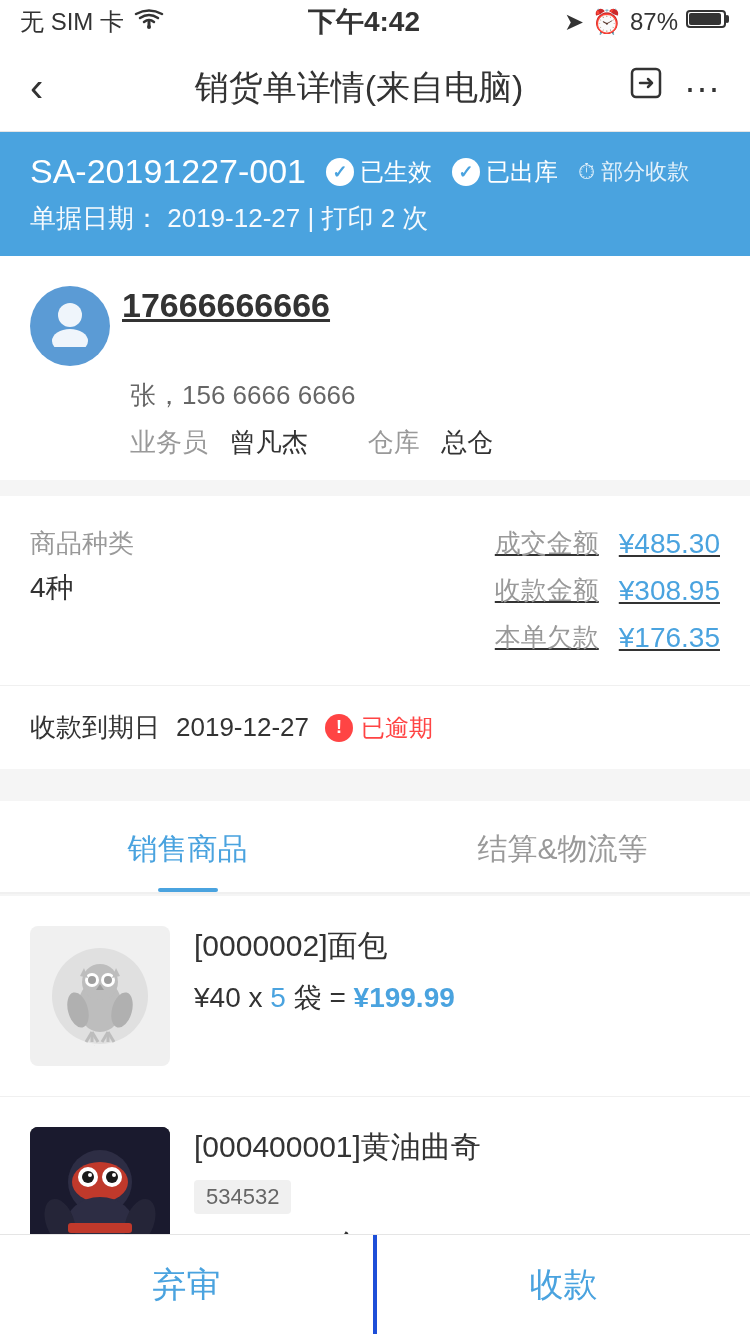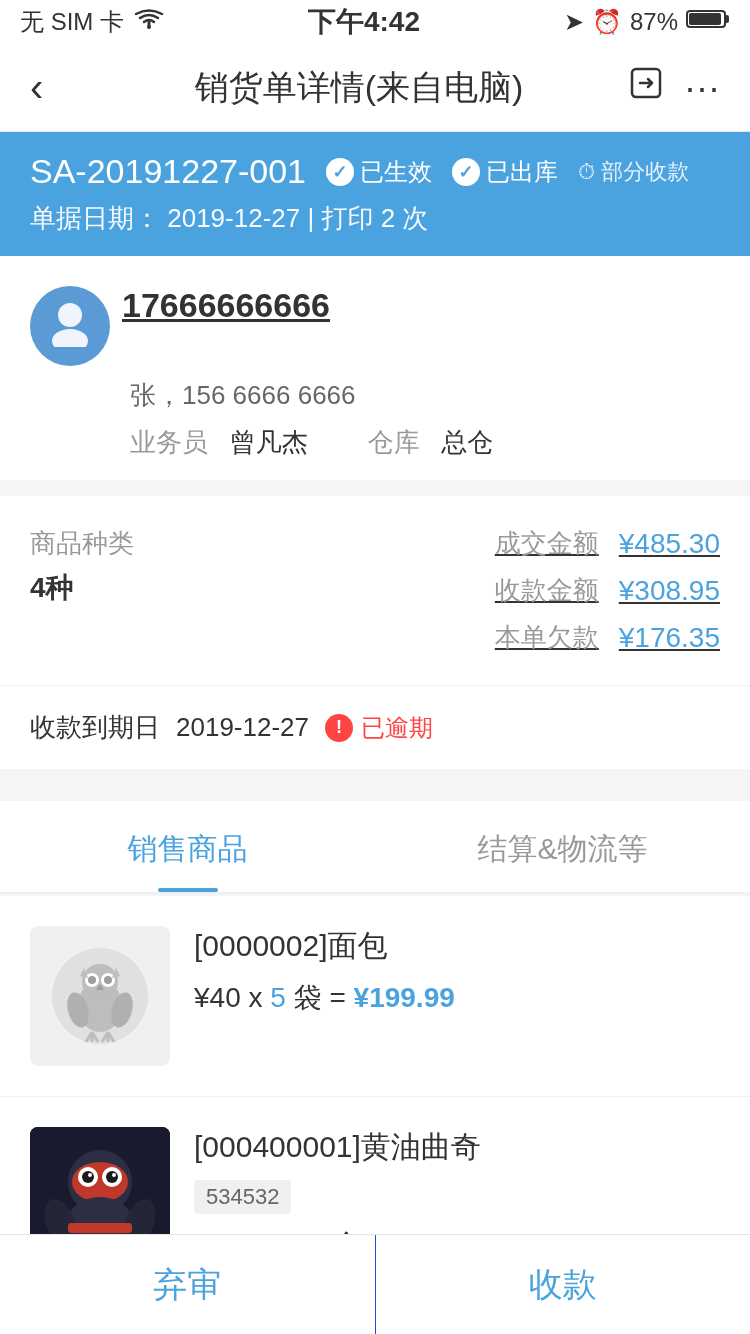--- a/index.html
+++ b/index.html
@@ -171,21 +171,21 @@
       flex-direction: column;
       gap: 8px;
     }
     .stats-label {
       font-size: 26px;
       color: #999;
     }
     .stats-count {
       font-size: 28px;
       color: #333;
-      font-weight: 700;
+      font-weight: 400;
     }
     .stats-right {
       display: flex;
       flex-direction: column;
       align-items: flex-end;
       gap: 12px;
       text-decoration: underline;
     }
     .stats-row {
       display: flex;
@@ -326,21 +326,21 @@
       flex: 1;
       text-align: center;
       font-size: 34px;
       font-weight: 500;
       cursor: pointer;
       height: 100%;
       display: flex;
       align-items: center;
       justify-content: center;
     }
-    .btn-reject { color: #4aa3df; border-right: 1px solid #1d4ed8; }
+    .btn-reject { color: #4aa3df; border-right: 4px solid #1d4ed8; }
     .btn-collect { color: #4aa3df; }
 
     
     .owl-thumb {
       width: 140px;
       height: 140px;
       border-radius: 8px;
       overflow: hidden;
       background: #222;
       display: flex;

